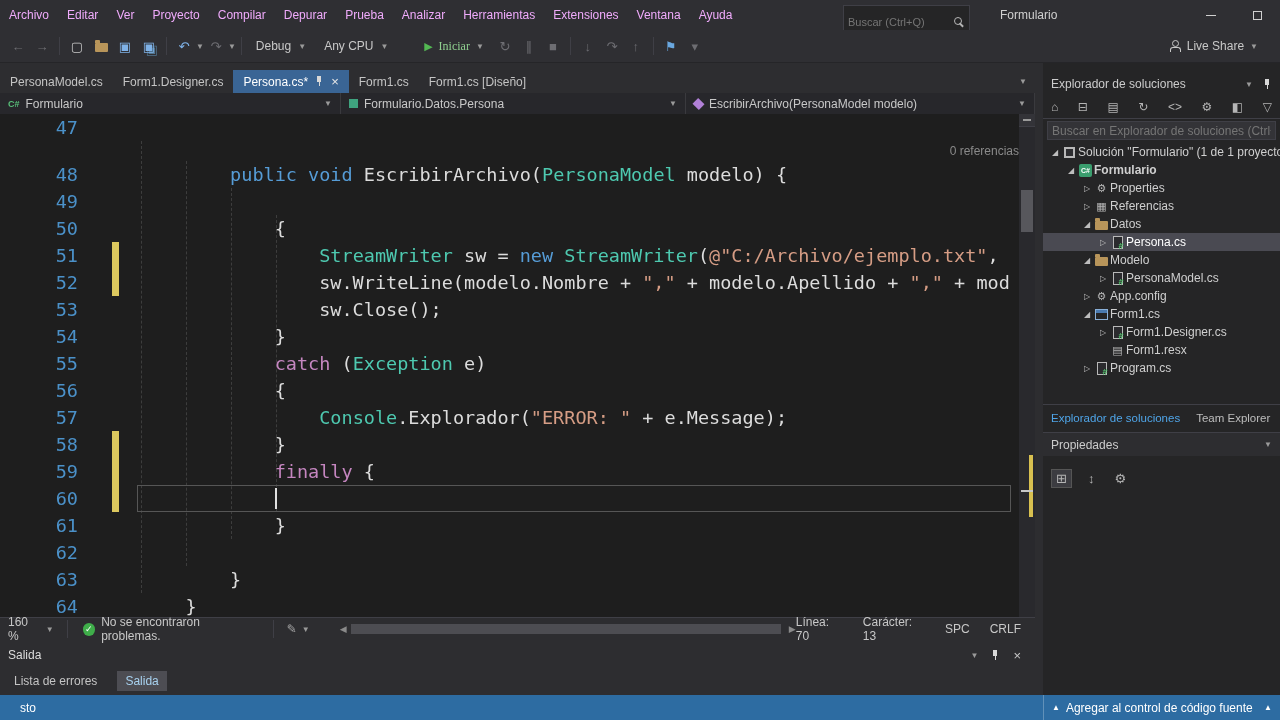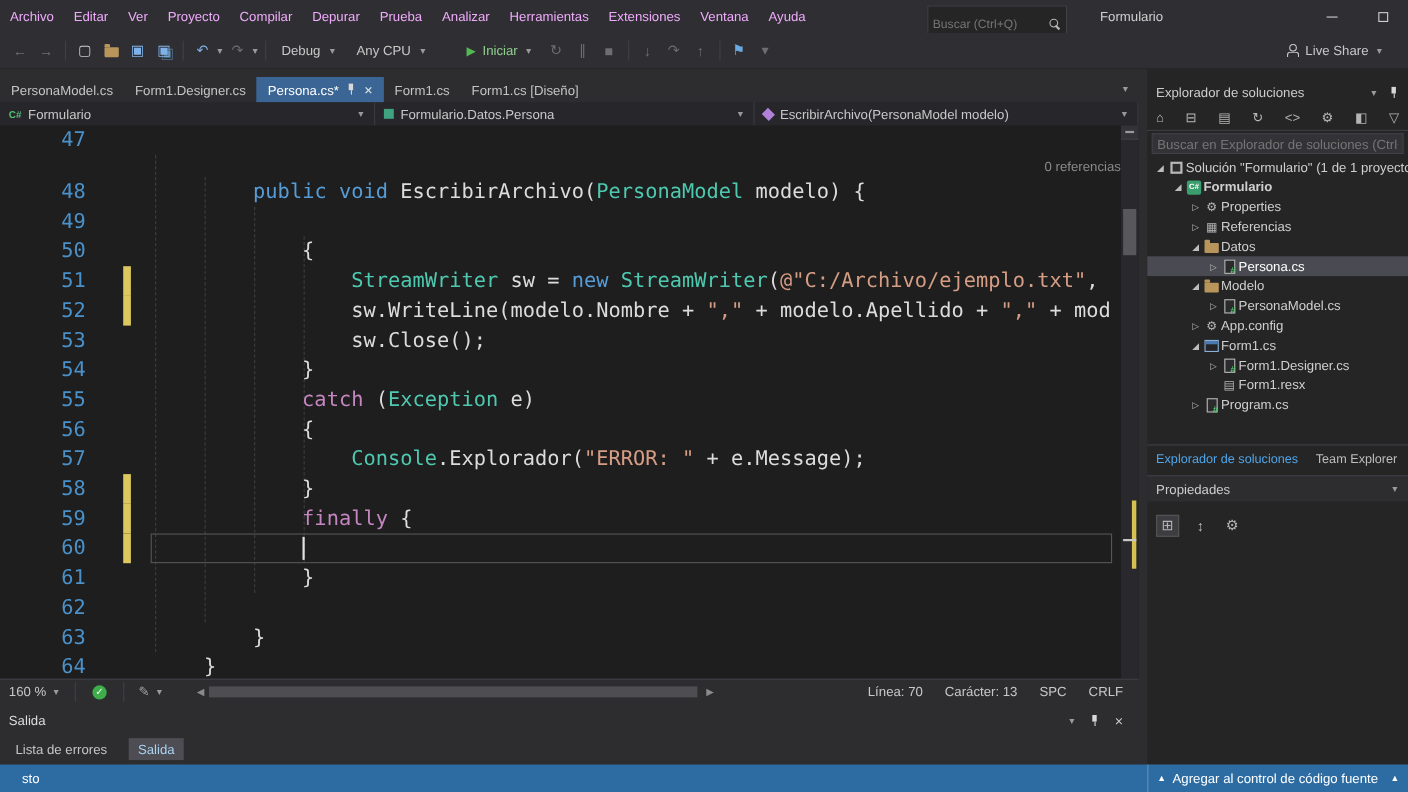--- a/index.html
+++ b/index.html
@@ -23,21 +23,21 @@
   
   .toolbar { position:absolute; left:0; top:30px; width:1280px; height:33px; background:#2f2f33; display:flex; align-items:center; padding:0 6px; border-bottom:1px solid #252528; }
   .tbtn { width:24px; height:24px; display:flex; align-items:center; justify-content:center; color:#c8c8c8; font-size:13px; position:relative; }
   .tbtn.dim { color:#6d6d72; }
   .tbtn .shadowed { text-shadow:3px 3px 0 #51748f; }
   .tsep { width:1px; height:18px; background:#3f3f46; margin:0 5px; flex:0 0 1px; }
   .chev { font-size:8px; color:#9a9a9a; }
   .tdrop { display:flex; align-items:center; gap:7px; padding:0 9px; height:24px; font-size:12px; color:#c8c8c8; }
   .startbtn { display:flex; align-items:center; gap:6px; padding:0 9px; height:24px; font-size:12px; }
   .play { color:#53b853; font-size:11px; }
-  .startlbl { color:#8fcf8f; }
+  .startlbl { color:#8fcf8f;font-family:Liberation Serif, serif; }
   .liveshare { margin-left:auto; margin-right:16px; display:flex; align-items:center; gap:6px; font-size:12px; color:#c8c8c8; }
   .person { width:12px; height:12px; position:relative; }
   .person::before { content:""; position:absolute; top:0; left:3px; width:5px; height:5px; border-radius:50%; border:1px solid #c8c8c8; }
   .person::after { content:""; position:absolute; bottom:0; left:1px; width:9px; height:4px; border:1px solid #c8c8c8; border-bottom:none; border-radius:3px 3px 0 0; }
 
   
   .leftcol { position:absolute; left:0; top:63px; width:1035px; height:632px; }
   .tabbar { position:absolute; left:0; top:7px; width:1035px; height:23px; display:flex; align-items:stretch; }
   .dtab { display:flex; align-items:center; gap:7px; padding:0 10px; font-size:12px; color:#c4c4c4; }
   .dtab.active { background:#3a6595; color:#ffffff; }
@@ -411,20 +411,21 @@
     </div>
 
     <div class="estatus">
       <div class="ezoom">
         <span>160 %</span>
         <span class="chev">▼</span>
       </div>
       <div class="tsep"></div>
       <div class="probwrap">
         <span class="okcheck">✓</span>
+        <span>No se encontraron problemas.</span>
       </div>
       <div class="tsep"></div>
       <div class="cleanup">
         <span>✎</span>
         <span class="chev">▼</span>
       </div>
       <div class="hscroll">
         <span class="harrow">◀</span>
         <div class="htrack">
             <div class="hthumb"></div>

